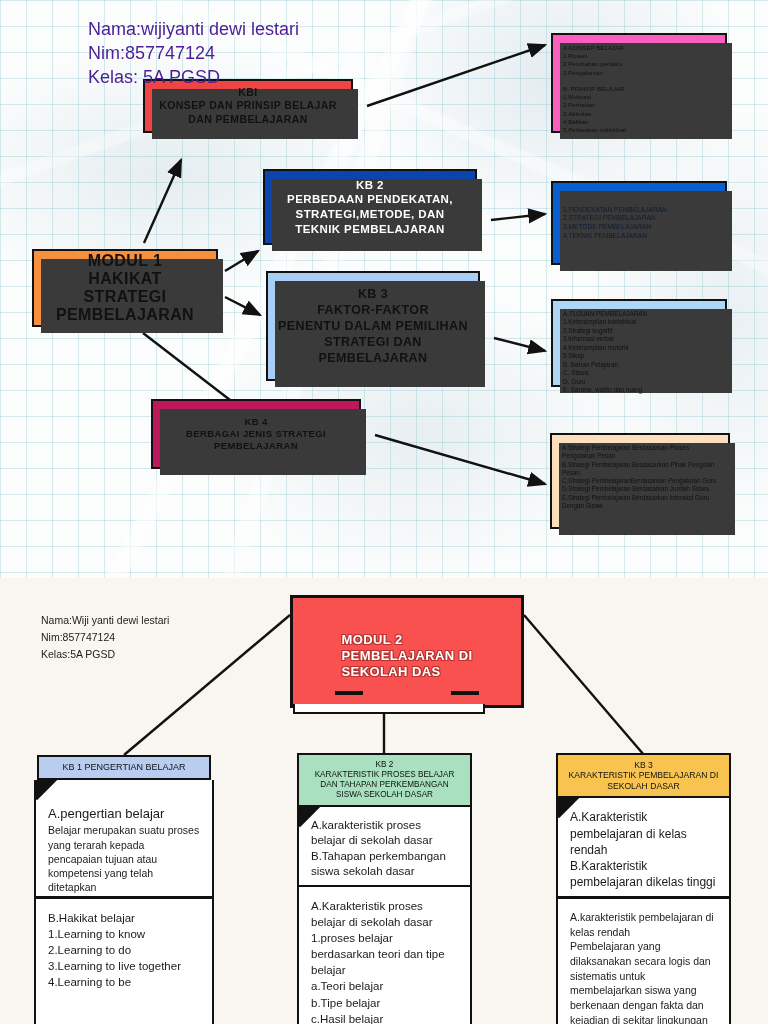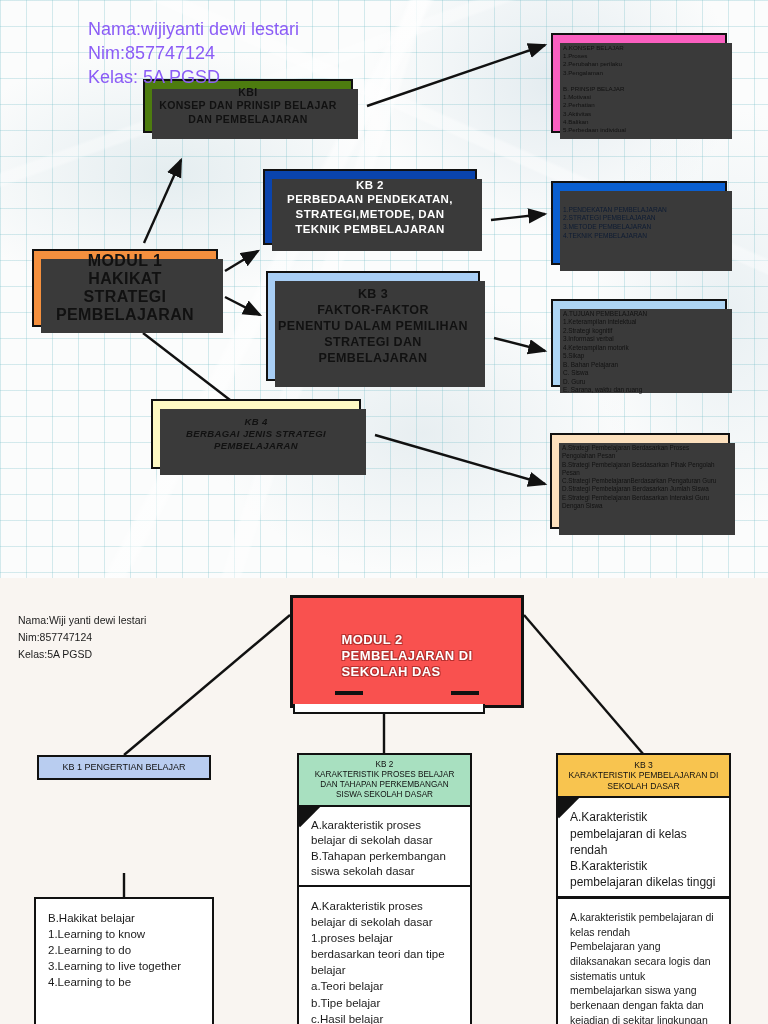--- a/index.html
+++ b/index.html
@@ -62,52 +62,52 @@
   .panel.shadow::before{
     content:"";position:absolute; left:7px; top:8px; right:-7px; bottom:-8px;
     background:#3a3a3a; z-index:-1;
   }
   .panel p{ margin:0; white-space:pre-line; }
 
   
   .links{ position:absolute; left:0; top:0; width:100%; height:100%; z-index:2; pointer-events:none; }
 
   
-  #kb1-node{ left:143px; top:79px; width:210px; height:54px; background:#4d7c0f; }
+  #kb1-node{ left:143px; top:79px; width:210px; height:54px; background:#ef4444; }
   #kb1-node .hdr{ font-size:10.5px; }
 
   #kb2-node{ left:263px; top:169px; width:214px; height:76px; background:#0a44ad; }
   #kb2-node .hdr{ font-size:11.5px; color:#fff; }
 
   #kb3-node{ left:266px; top:271px; width:214px; height:110px; background:#a8cef5; }
   #kb3-node .hdr{ font-size:12.5px; }
 
-  #kb4-node{ left:151px; top:399px; width:210px; height:70px; background:#fef9c3;font-style:italic; }
+  #kb4-node{ left:151px; top:399px; width:210px; height:70px; background:#be185d; }
   #kb4-node .hdr{ font-size:9.5px; }
 
   #modul1-node{
     left:32px; top:249px; width:186px; height:78px; background:#f5903e;
   }
   #modul1-node .hdr{ font-size:16px; line-height:1.12; }
 
   #p1-pink{ left:551px; top:33px; width:176px; height:100px; background:#fa5fc0; font-size:6.2px; }
   #p1-blue{ left:551px; top:181px; width:176px; height:84px; background:#0a5fd0; font-size:6.6px; color:#0d1b33;
             display:flex; align-items:center;}
   #p1-lblue{ left:551px; top:299px; width:176px; height:88px; background:#aed6f5; font-size:6.4px; }
   #p1-peach{ left:550px; top:433px; width:180px; height:96px; background:#fce0bd; font-size:6.3px; }
 
   
   #p1-student{
     position:absolute; left:88px; top:18px; z-index:6;
-    font-size:18px; color:#8b5cf6; line-height:1.32; white-space:pre-line;
+    font-size:18px; color:#4c1d95; line-height:1.32; white-space:pre-line;
   }
 
   
   #p2-student{
-    position:absolute; left:18px; top:612px; z-index:6;
+    position:absolute; left:41px; top:612px; z-index:6;
     font-size:10.5px; color:#1c1c1c; line-height:1.62; white-space:pre-line;
   }
 
   #modul2-node{
     position:absolute; left:290px; top:595px; width:234px; height:113px;
     background:#f9514f; border:3px solid #111; z-index:5;
     display:flex; flex-direction:column; align-items:center; justify-content:center;
   }
   #modul2-node .hdr{
     font-size:13px; color:#fff; line-height:1.22;
@@ -284,20 +284,23 @@
 SEKOLAH DAS</div>
   <div class="m2-dashes">
       <span></span>
       <span></span>
     </div>
   <div class="m2-foot"></div>
 </div>
 
 <div class="kbcard" id="kb1-card">
   <div class="kbhead" style="white-space:pre-line">KB 1 PENGERTIAN BELAJAR</div>
+  <div class="kbbody">
+    <span class="lead">A.pengertian belajar</span><span>Belajar merupakan suatu proses yang terarah kepada pencapaian tujuan atau kompetensi yang telah ditetapkan</span>
+  </div>
 </div>
 
 <div class="kbcard" id="kb2-card">
   <div class="kbhead" style="white-space:pre-line">KB 2
 KARAKTERISTIK PROSES BELAJAR
 DAN TAHAPAN PERKEMBANGAN
 SISWA SEKOLAH DASAR</div>
   <div class="kbbody">A.karakteristik proses belajar di sekolah dasar
 B.Tahapan perkembangan siswa sekolah dasar</div>
 </div>

